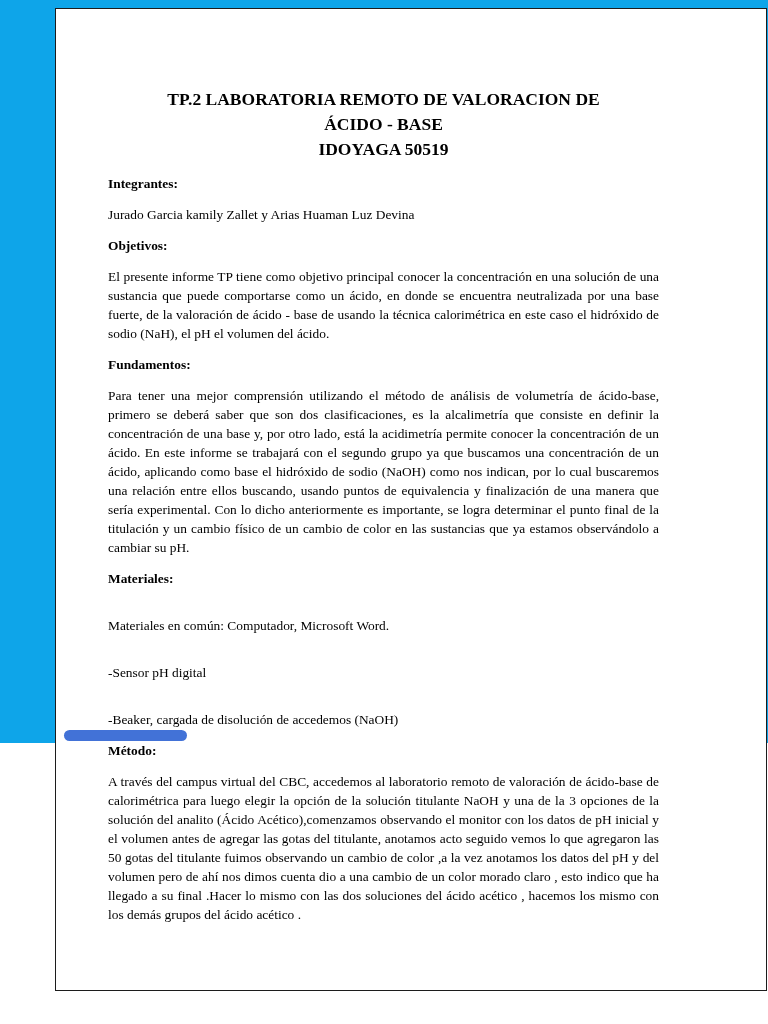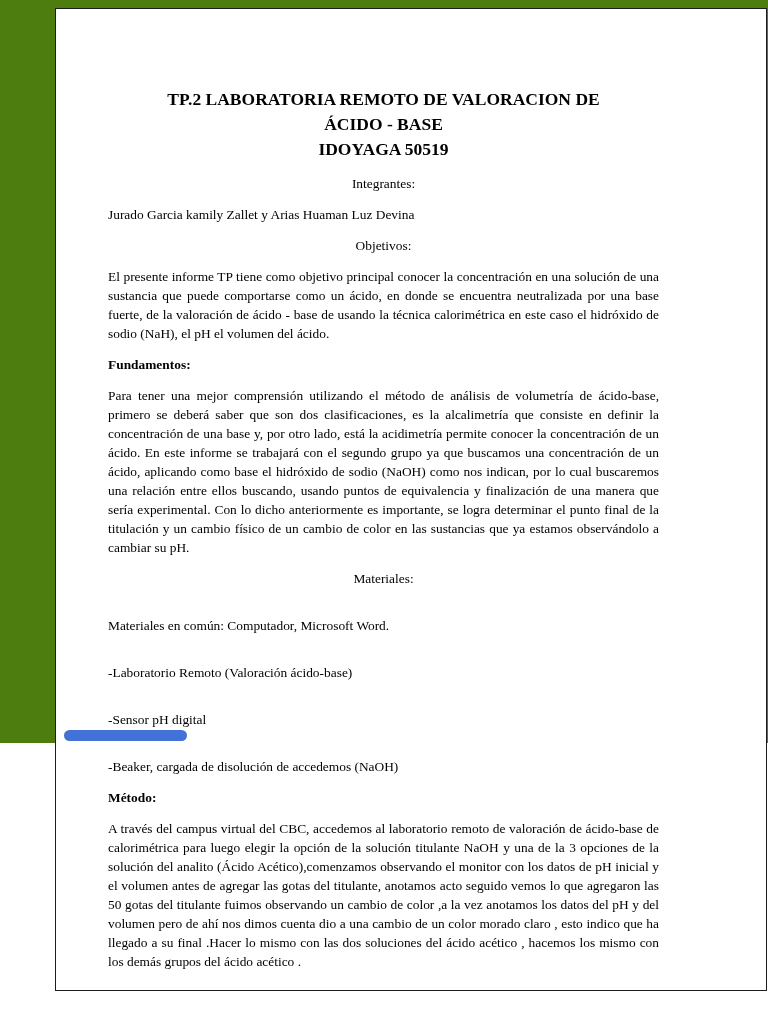--- a/index.html
+++ b/index.html
@@ -7,21 +7,21 @@
   body {
     background: #ffffff;
     font-family: "Liberation Serif", "DejaVu Serif", serif;
     color: #000000;
     overflow: hidden;
   }
   .viewer {
     position: relative;
     width: 768px;
     height: 743px;
-    background: #4d7c0f;
+    background: #0ea5e9;
   }
   .page {
     position: absolute;
     left: 55px;
     top: 8px;
     width: 712px;
     height: 983px;
     background: #ffffff;
     border: 1px solid #1c1c1c;
   }
@@ -31,21 +31,21 @@
     line-height: 19px;
   }
   .title {
     text-align: center;
     font-weight: bold;
     font-size: 17.5px;
     line-height: 25px;
     margin-bottom: 14px;
   }
   .block { margin-bottom: 12px; }
-  .heading-bold { font-weight: normal; text-align: center; }
+  .heading-bold { font-weight: bold; }
   .heading-plain { font-weight: bold; }
   .para-justify { text-align: justify; text-justify: inter-word; }
   .mat-line { line-height: 19px; margin-top: 28px; }
   .hscrollbar-thumb {
     position: absolute;
     left: 64px;
     bottom: 2px;
     width: 123px;
     height: 11px;
     border-radius: 6px;
@@ -75,21 +75,20 @@
       <div class="para-justify block">El presente informe TP tiene como objetivo principal conocer la concentración en una solución de una sustancia que puede comportarse como un ácido, en donde se encuentra neutralizada por una base fuerte, de la valoración de ácido - base de usando la técnica calorimétrica en este caso el hidróxido de sodio (NaH), el pH el volumen del ácido.</div>
 
       <div class="heading-plain block">Fundamentos:</div>
 
       <div class="para-justify block">Para tener una mejor comprensión utilizando el método de análisis de volumetría de ácido-base, primero se deberá saber que son dos clasificaciones, es la alcalimetría que consiste en definir la concentración de una base y, por otro lado, está la acidimetría permite conocer la concentración de un ácido. En este informe se trabajará con el segundo grupo ya que buscamos una concentración de un ácido, aplicando como base el hidróxido de sodio (NaOH) como nos indican, por lo cual buscaremos una relación entre ellos buscando, usando puntos de equivalencia y finalización de una manera que sería experimental. Con lo dicho anteriormente es importante, se logra determinar el punto final de la titulación y un cambio físico de un cambio de color en las sustancias que ya estamos observándolo a cambiar su pH.</div>
 
       <div class="heading-bold block">Materiales:</div>
 
       <div class="block">
         <div class="mat-line">Materiales en común: Computador, Microsoft Word.</div>
-        <div class="mat-line">-Laboratorio Remoto (Valoración ácido-base)</div>
         <div class="mat-line">-Sensor pH digital</div>
         <div class="mat-line">-Beaker, cargada de disolución de accedemos (NaOH)</div>
       </div>
 
       <div class="heading-plain block">Método:</div>
 
       <div class="para-justify block">A través del campus virtual del CBC, accedemos al laboratorio remoto de valoración de ácido-base de calorimétrica para luego elegir la opción de la solución titulante NaOH y una de la 3 opciones de la solución del analito (Ácido Acético),comenzamos observando el monitor con los datos de pH inicial y el volumen antes de agregar las gotas del titulante, anotamos acto seguido vemos lo que agregaron las 50 gotas del titulante fuimos observando un cambio de color ,a la vez anotamos los datos del pH y del volumen pero de ahí nos dimos cuenta dio a una cambio de un color morado claro , esto indico que ha llegado a su final .Hacer lo mismo con las dos soluciones del ácido acético , hacemos los mismo con los demás grupos del ácido acético .</div>
 
     </div>
   </div>

